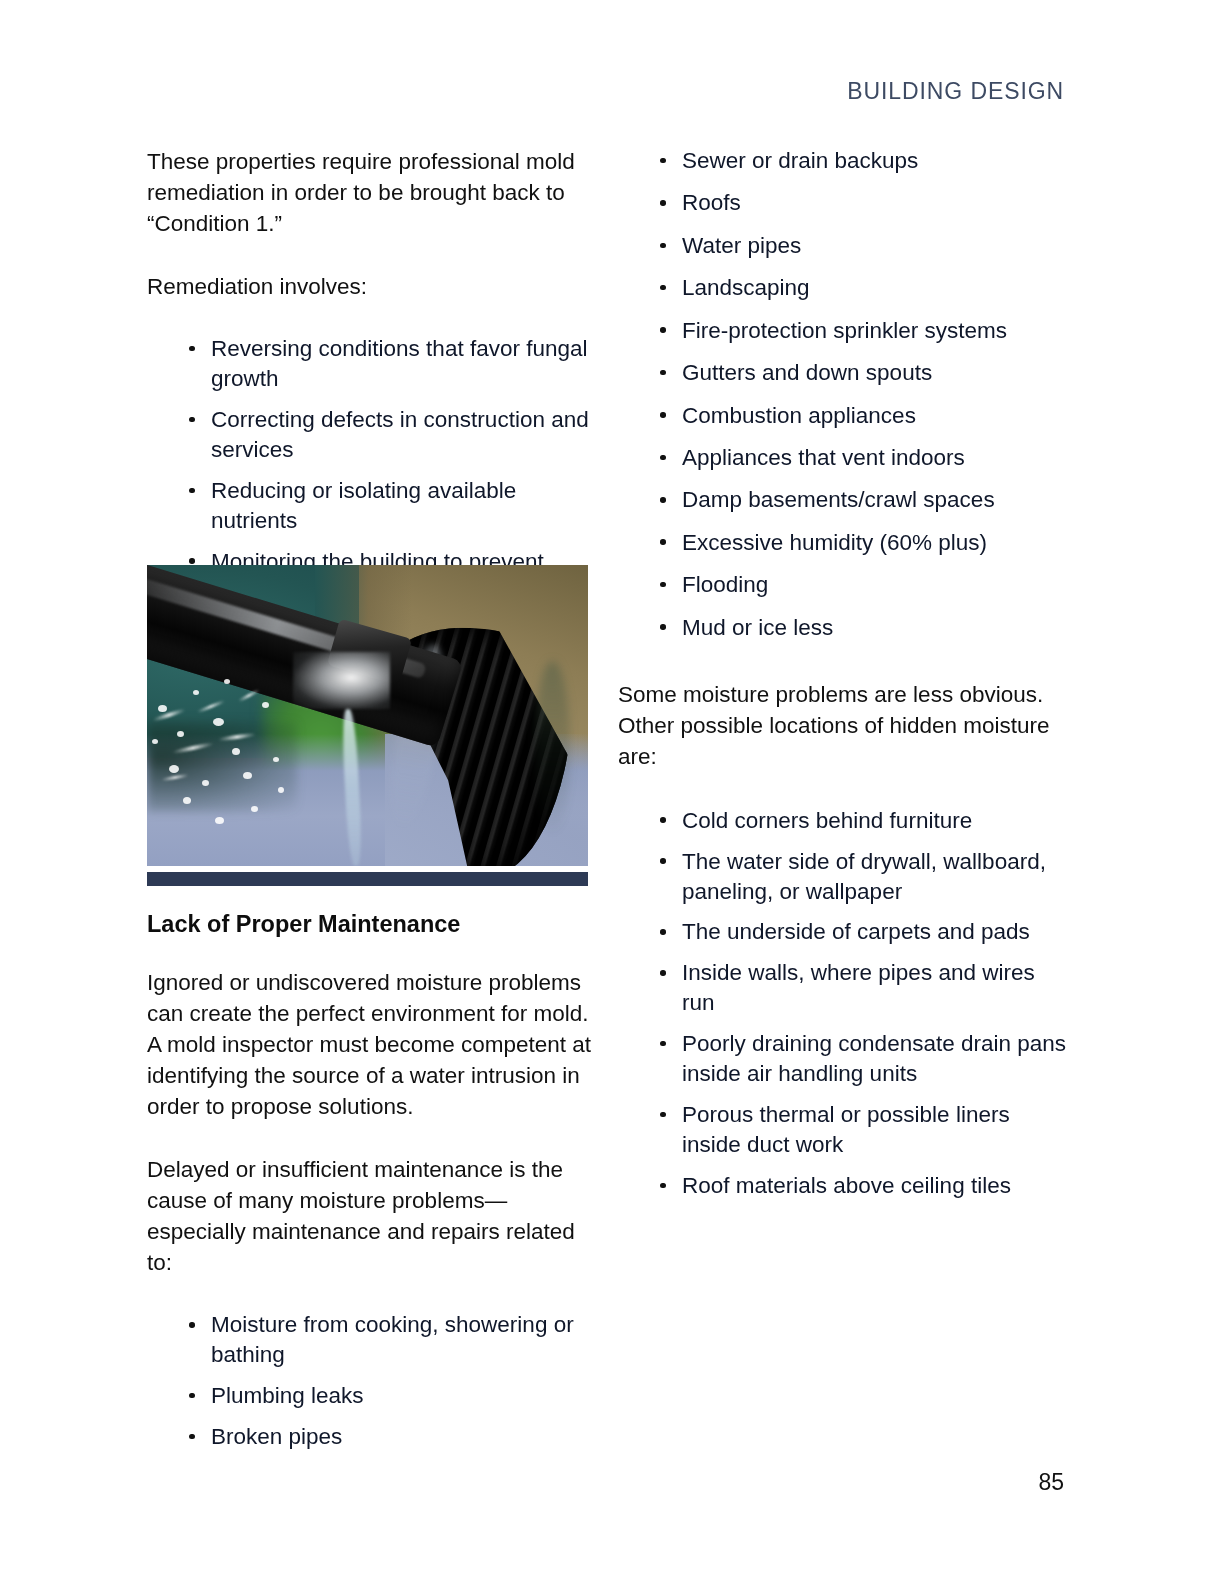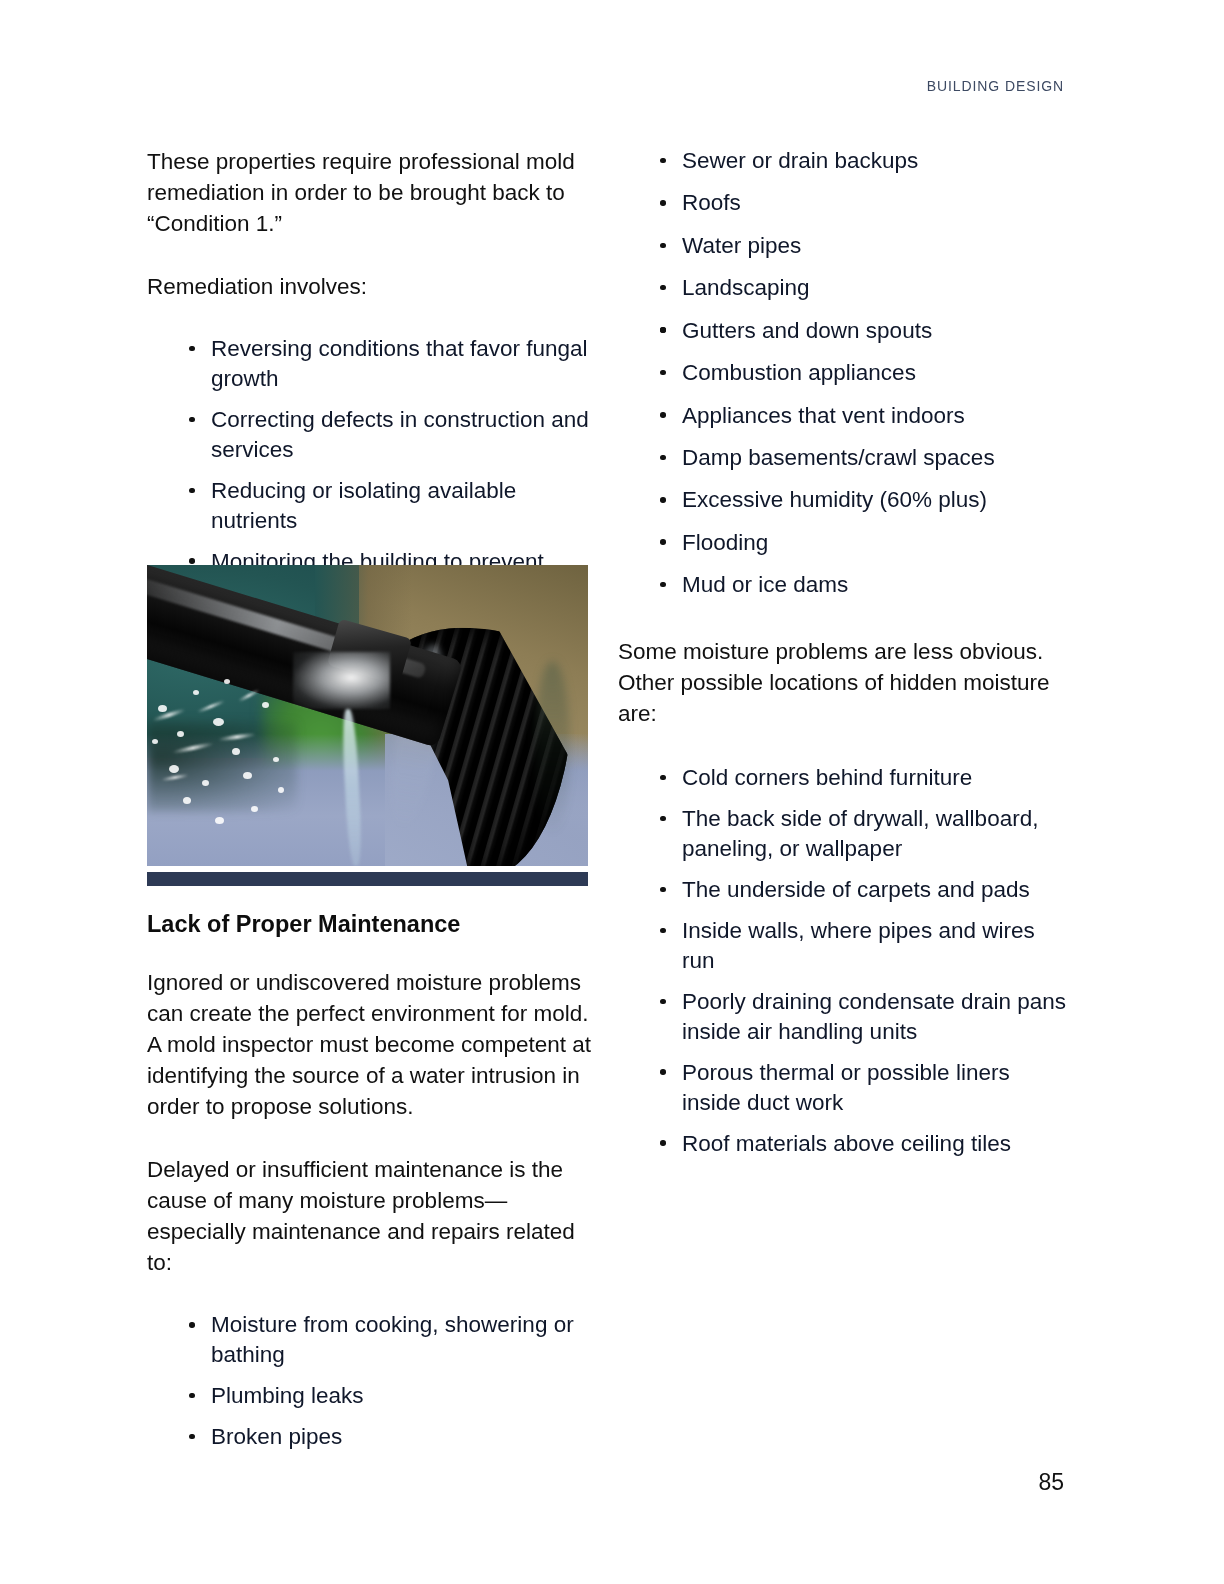--- a/index.html
+++ b/index.html
@@ -21,21 +21,21 @@
     inset: 0;
     width: 1224px;
     height: 1584px;
   }
 
   
   .running-header {
     position: absolute;
     top: 78px;
     right: 160px;
-    font-size: 14px;
+    font-size: 23px;
     letter-spacing: 0.9px;
     color: #3d4a63;
     font-family: "Liberation Sans", sans-serif;
     white-space: nowrap;
   }
 
   
   .col {
     position: absolute;
     top: 146px;
@@ -413,20 +413,21 @@
       <li>
         <span class="dot"></span>
         <span>Water pipes</span>
       </li>
       <li>
         <span class="dot"></span>
         <span>Landscaping</span>
       </li>
       <li>
         <span class="dot"></span>
+        <span>Fire-protection sprinkler systems</span>
       </li>
       <li>
         <span class="dot"></span>
         <span>Gutters and down spouts</span>
       </li>
       <li>
         <span class="dot"></span>
         <span>Combustion appliances</span>
       </li>
       <li>
@@ -440,34 +441,34 @@
       <li>
         <span class="dot"></span>
         <span>Excessive humidity (60% plus)</span>
       </li>
       <li>
         <span class="dot"></span>
         <span>Flooding</span>
       </li>
       <li>
         <span class="dot"></span>
-        <span>Mud or ice dams</span>
+        <span>Mud or ice less</span>
       </li>
     </ul>
 
     <p class="body-text" style="margin-bottom:34px;">Some moisture problems are less obvious. Other possible locations of hidden moisture are:</p>
 
     <ul class="bullets" style="padding-left:36px; margin-bottom:4px;">
       <li>
         <span class="dot"></span>
         <span>Cold corners behind furniture</span>
       </li>
       <li>
         <span class="dot"></span>
-        <span>The back side of drywall, wallboard, paneling, or wallpaper</span>
+        <span>The water side of drywall, wallboard, paneling, or wallpaper</span>
       </li>
       <li>
         <span class="dot"></span>
         <span>The underside of carpets and pads</span>
       </li>
       <li>
         <span class="dot"></span>
         <span>Inside walls, where pipes and wires run</span>
       </li>
       <li>

